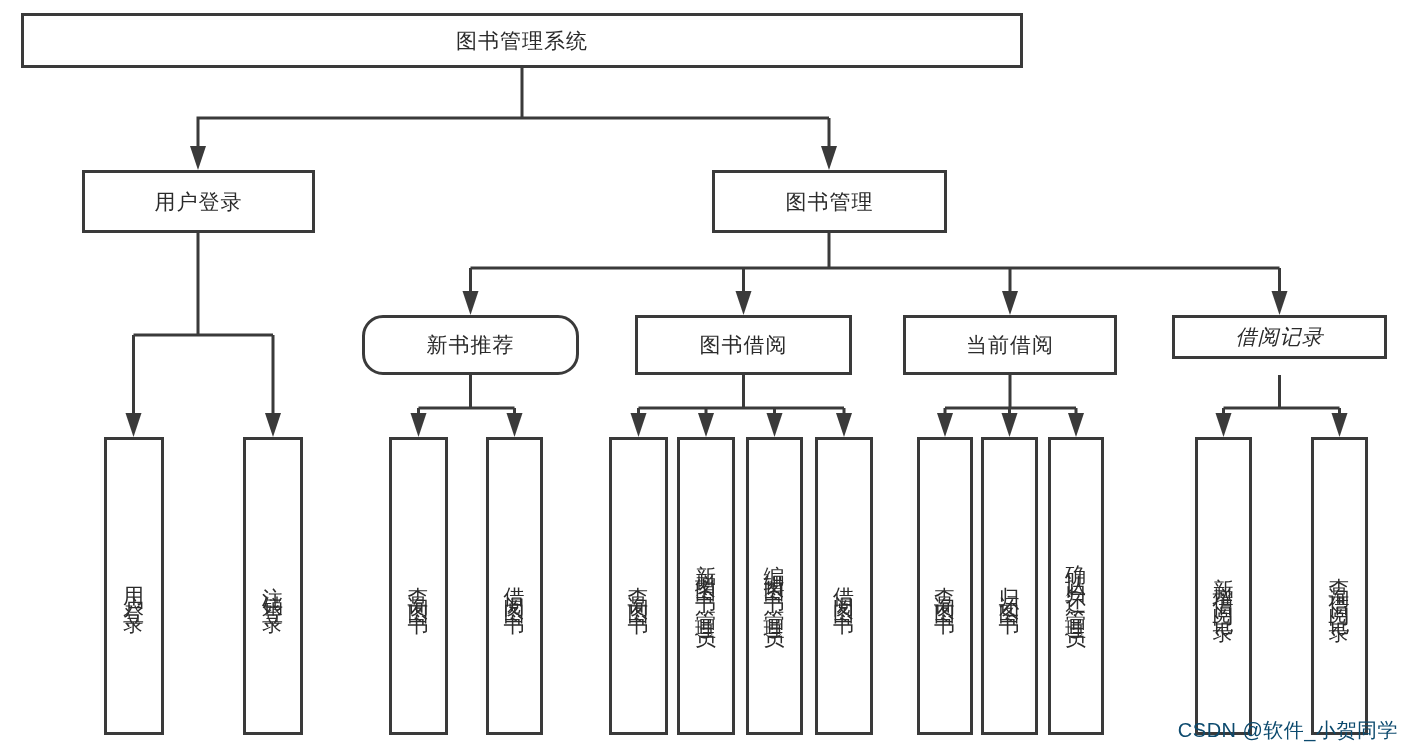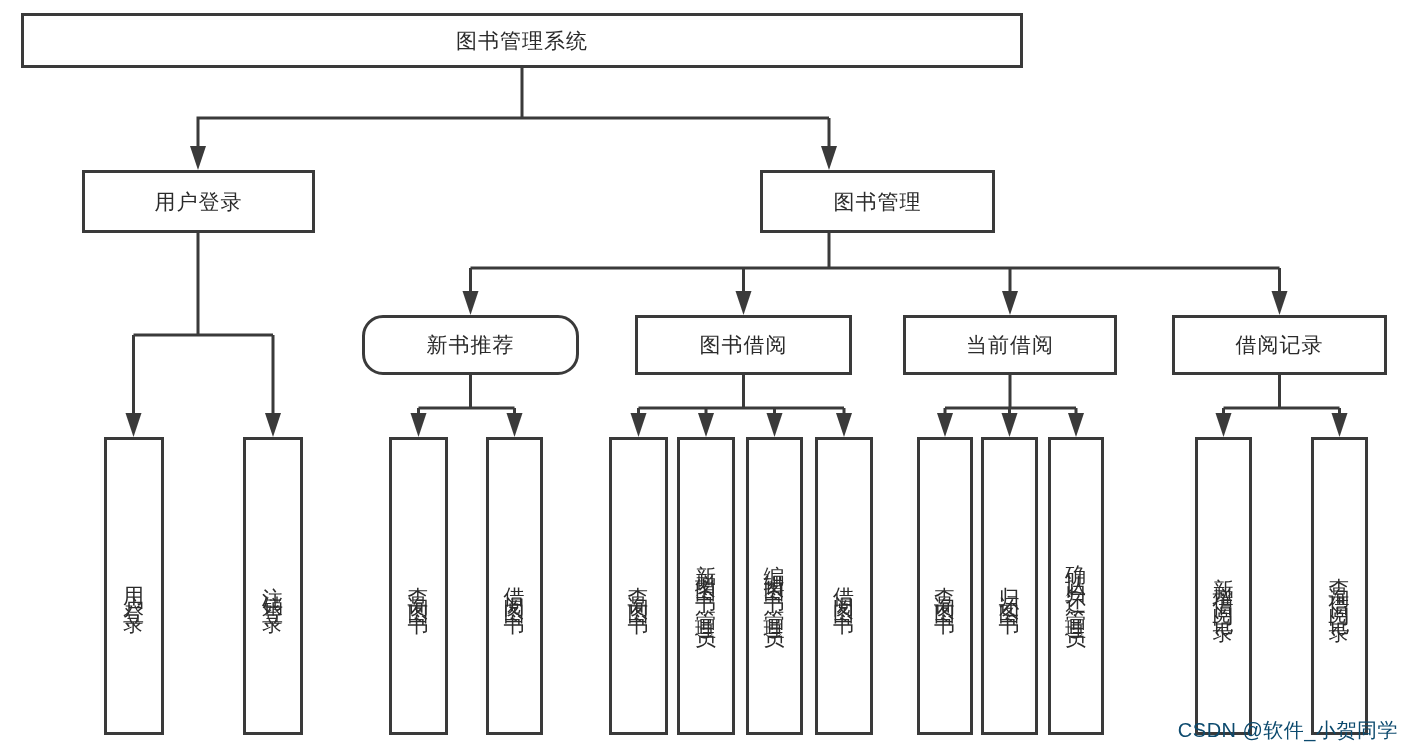--- a/index.html
+++ b/index.html
@@ -67,26 +67,26 @@
       <polygon points="1001.5,413 1017.5,413 1009.5,437"></polygon>
       <polygon points="1068,413 1084,413 1076,437"></polygon>
       <polygon points="1215.5,413 1231.5,413 1223.5,437"></polygon>
       <polygon points="1331.5,413 1347.5,413 1339.5,437"></polygon>
     </g>
   </svg>
 
   <div class="node" style="left:21px; top:13px; width:1002px; height:55px;">图书管理系统</div>
 
   <div class="node" style="left:82px; top:170px; width:233px; height:63px;">用户登录</div>
-  <div class="node" style="left:712px; top:170px; width:235px; height:63px;margin-left:48px;">图书管理</div>
+  <div class="node" style="left:712px; top:170px; width:235px; height:63px;">图书管理</div>
 
   <div class="node" style="left:362px; top:315px; width:217px; height:60px;border-radius:21px;">新书推荐</div>
   <div class="node" style="left:635px; top:315px; width:217px; height:60px;">图书借阅</div>
   <div class="node" style="left:903px; top:315px; width:214px; height:60px;">当前借阅</div>
-  <div class="node" style="left:1172px; top:315px; width:215px; height:60px;">借阅记录</div>
+  <div class="node" style="left:1172px; top:315px; width:215px; height:44px;font-style:italic;">借阅记录</div>
 
   <div class="node v" style="left:104px; top:437px; width:60px; height:298px;">用户登录</div>
   <div class="node v" style="left:243px; top:437px; width:60px; height:298px;">注销登录</div>
 
   <div class="node v" style="left:389px; top:437px; width:59px; height:298px;">查询图书</div>
   <div class="node v" style="left:486px; top:437px; width:57px; height:298px;">借阅图书</div>
 
   <div class="node v" style="left:609px; top:437px; width:59px; height:298px;">查询图书</div>
   <div class="node v" style="left:677px; top:437px; width:58px; height:298px;">新增图书（管理员）</div>
   <div class="node v" style="left:746px; top:437px; width:57px; height:298px;">编辑图书（管理员）</div>

